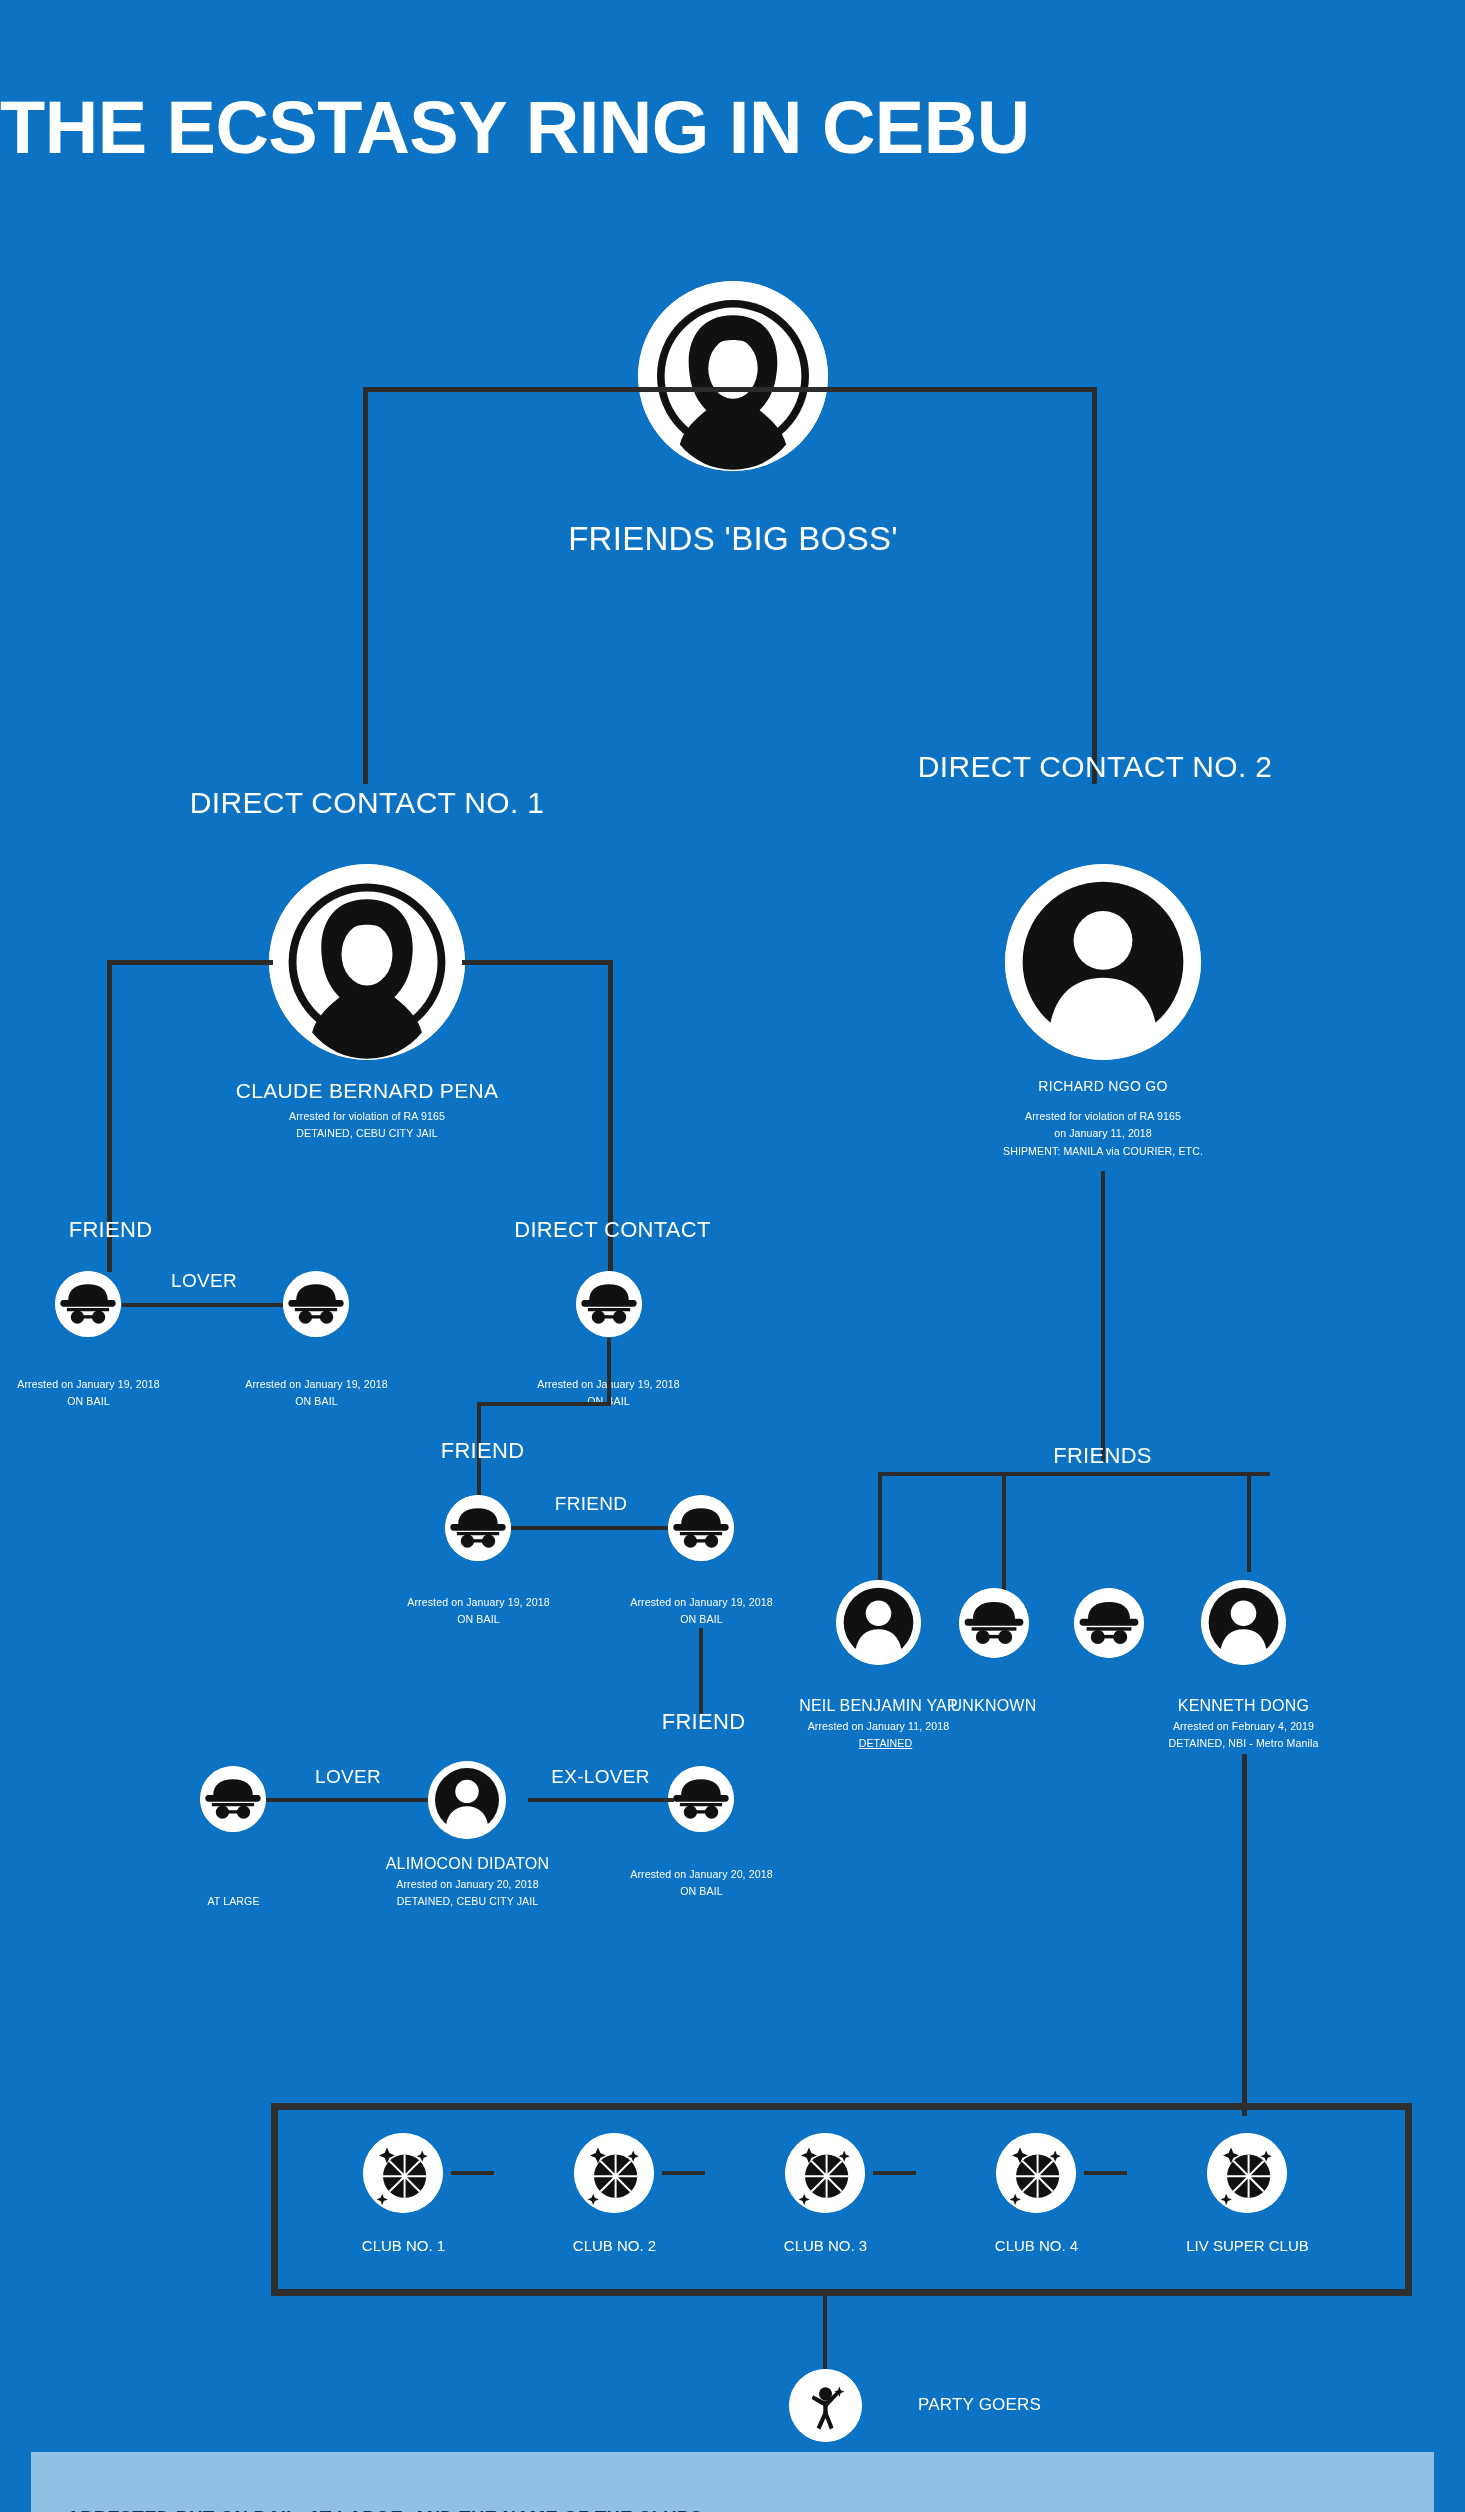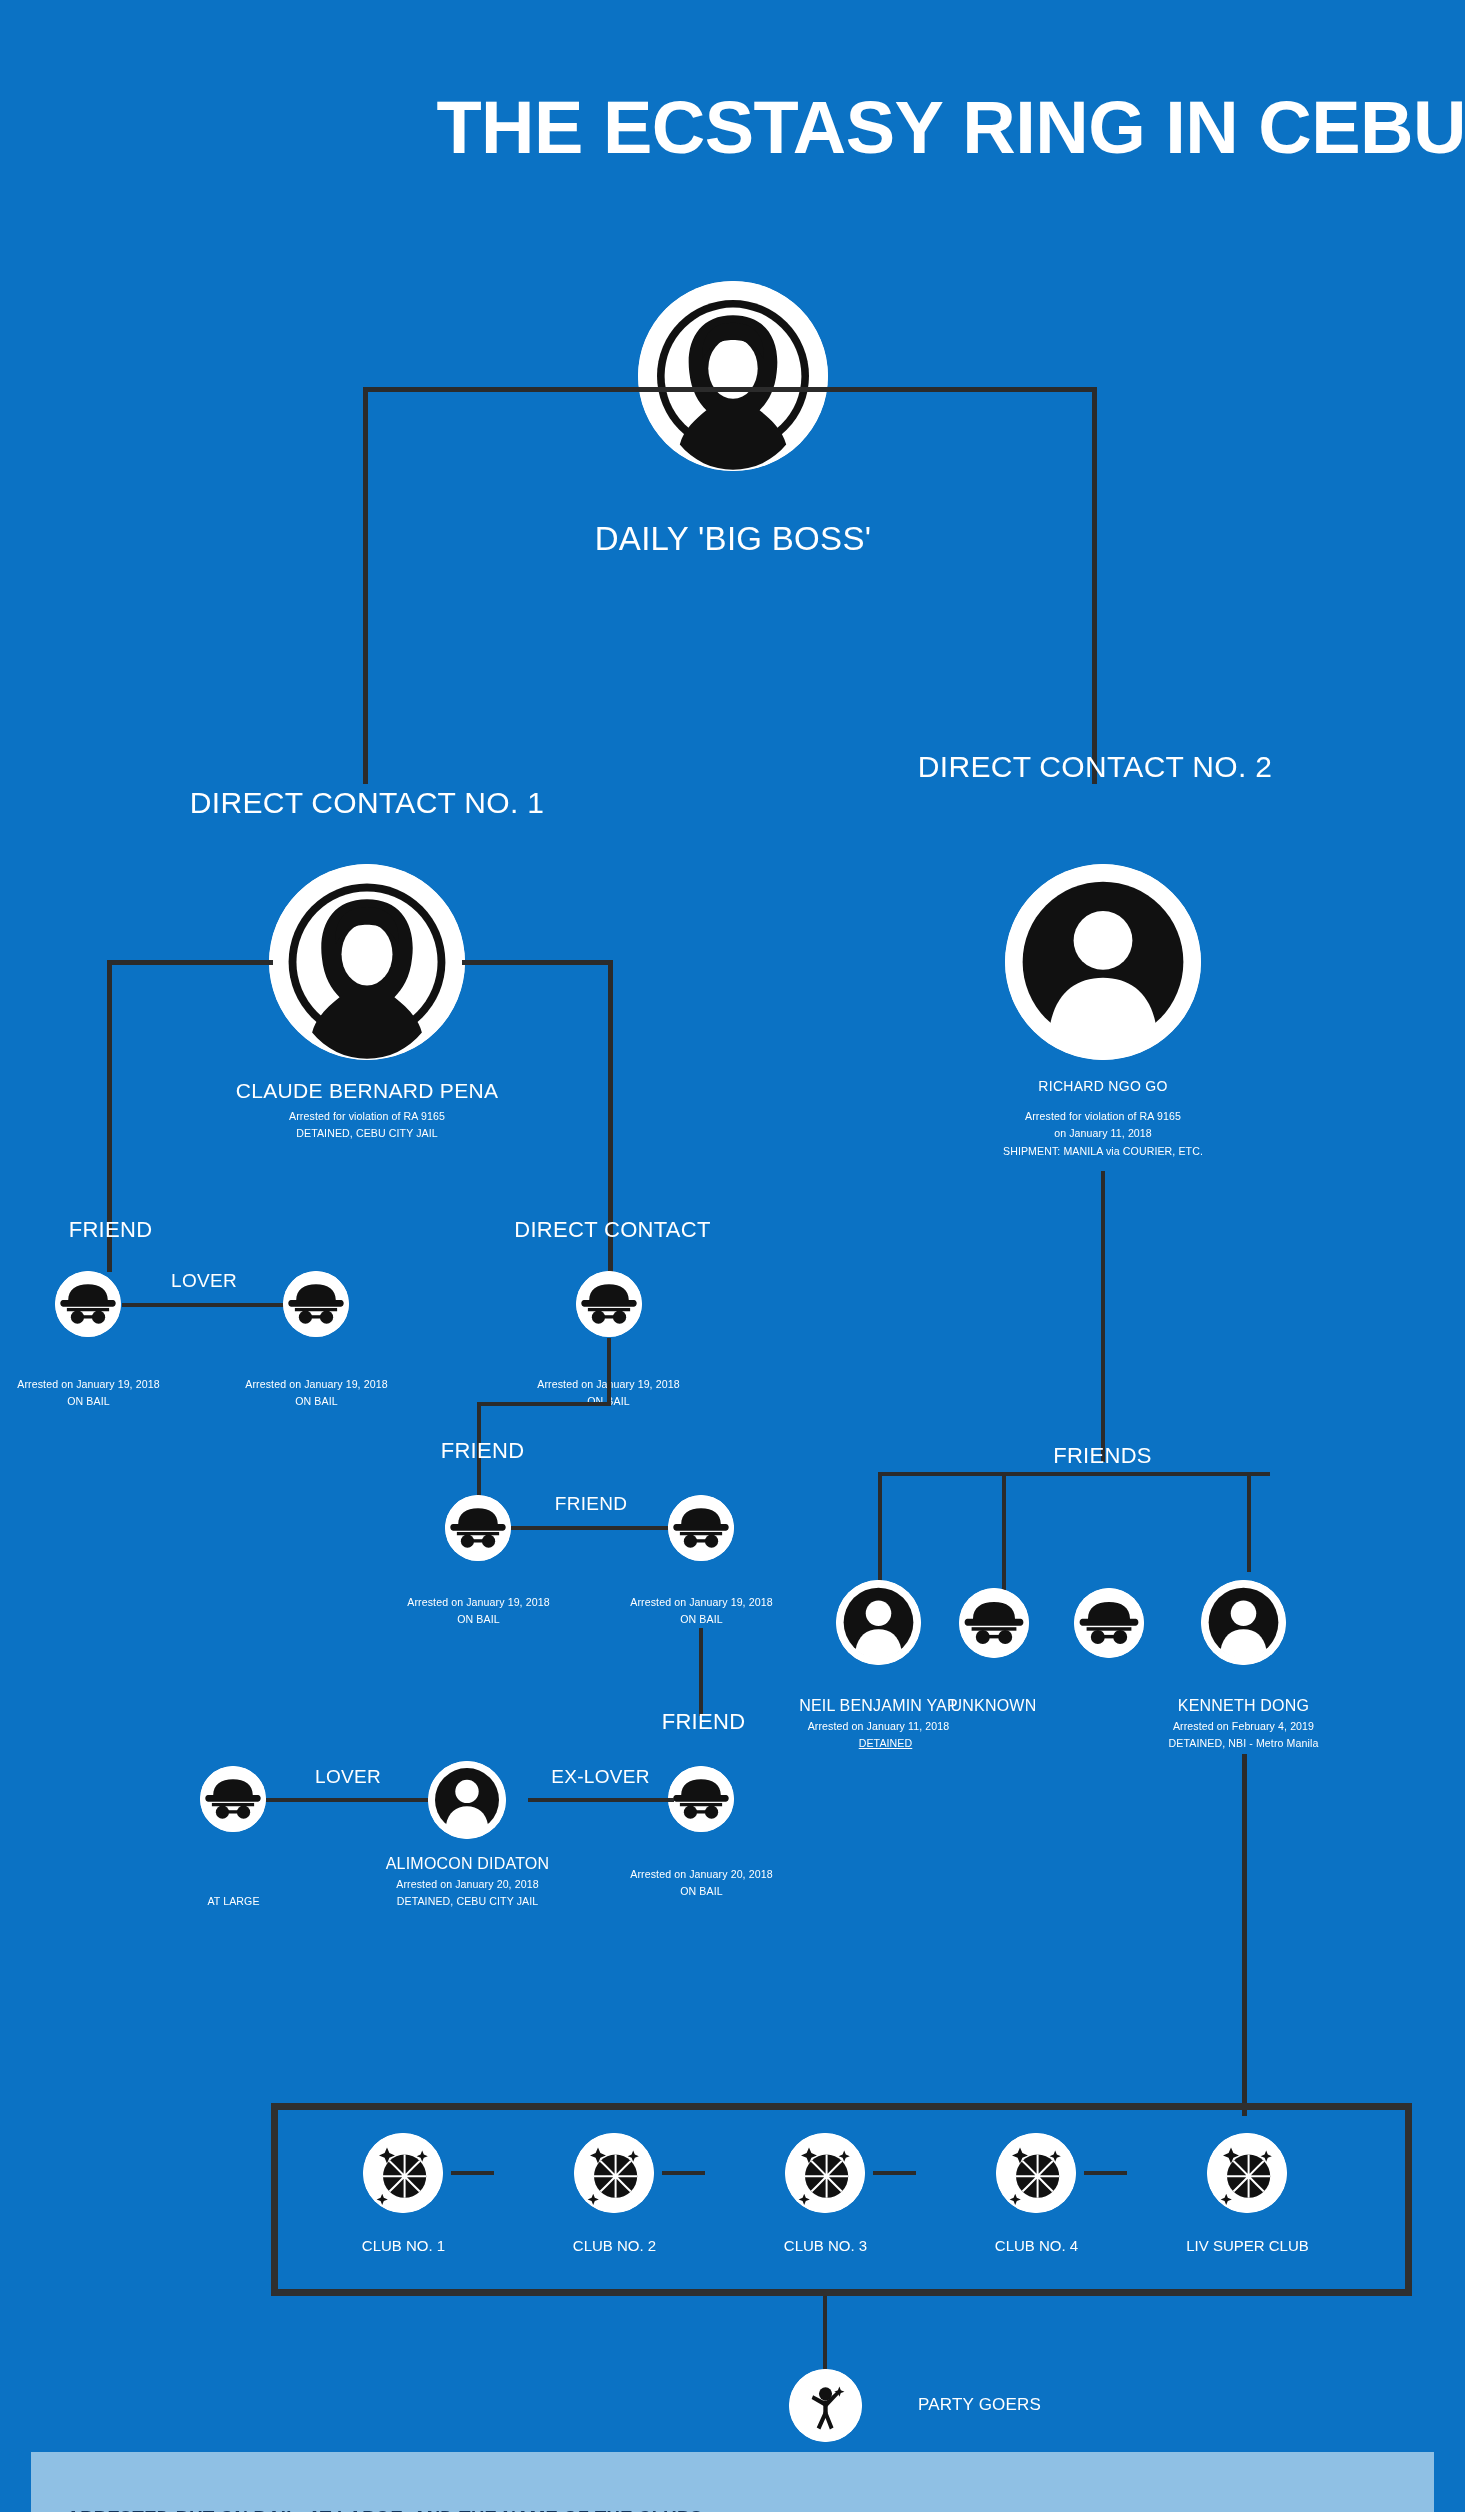--- a/index.html
+++ b/index.html
@@ -11,21 +11,21 @@
     position: relative;
     width: 1466px;
     height: 2718px;
     background: #0b72c4;
     overflow: hidden;
   }
   .title {
     position: absolute;
     left: 0; right: 0;
     top: 85px;
-    text-align: right;
+    text-align: left;
     color: #ffffff;
     font-size: 74px;
     font-weight: bold;
     letter-spacing: -0.5px;
     font-family: "Liberation Sans", sans-serif;
   }
   
   .ln {
     position: absolute;
     background: #2b2b2b;
@@ -118,21 +118,21 @@
   <div class="node" style="left:638px; top:281px; width:190px; height:190px;">
     <svg width="190" height="190" viewBox="0 0 100 100">
       <circle cx="50" cy="50" r="50" fill="#ffffff"></circle>
       <circle cx="50" cy="50" r="40" fill="#111111"></circle>
       <circle cx="50" cy="50" r="36" fill="#ffffff"></circle>
       <path d="M50 18 C32 18 25 32 27 48 C28 58 32 64 36 68 C31 72 24 78 22 86 A36 36 0 0 0 78 86 C76 78 69 72 64 68 C68 64 72 58 73 48 C75 32 68 18 50 18 Z" fill="#111111"></path>
       <ellipse cx="50" cy="46" rx="13" ry="16" fill="#ffffff"></ellipse>
       <path d="M50 22 C38 22 33 30 34 41 C38 33 44 31 50 31 C56 31 62 33 66 41 C67 30 62 22 50 22 Z" fill="#111111"></path>
     </svg>
   </div>
-  <div class="lbl name-big" style="left:532px; top:518px; width:402px;">DAILY 'BIG BOSS'</div>
+  <div class="lbl name-big" style="left:532px; top:518px; width:402px;">FRIENDS 'BIG BOSS'</div>
 
   <div class="ln" style="left:730px; top:471px; width:5px; height:0px;"></div>
   <div class="ln" style="left:363px; top:387px; width:734px; height:4.5px;"></div>
   <div class="ln" style="left:363px; top:387px; width:4.5px; height:397px;"></div>
   <div class="ln" style="left:1092px; top:387px; width:4.5px; height:397px;"></div>
 
   <div class="lbl name-big" style="left:166px; top:784px; width:402px; font-size:30px;">DIRECT CONTACT NO. 1</div>
   <div class="lbl name-big" style="left:894px; top:748px; width:402px; font-size:30px;">DIRECT CONTACT NO. 2</div>
 
   <div class="node" style="left:269px; top:864px; width:196px; height:196px;">

